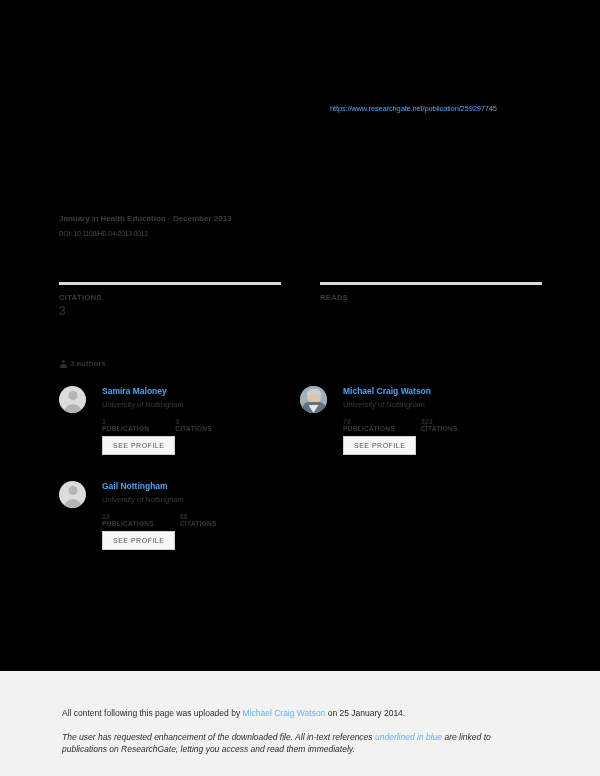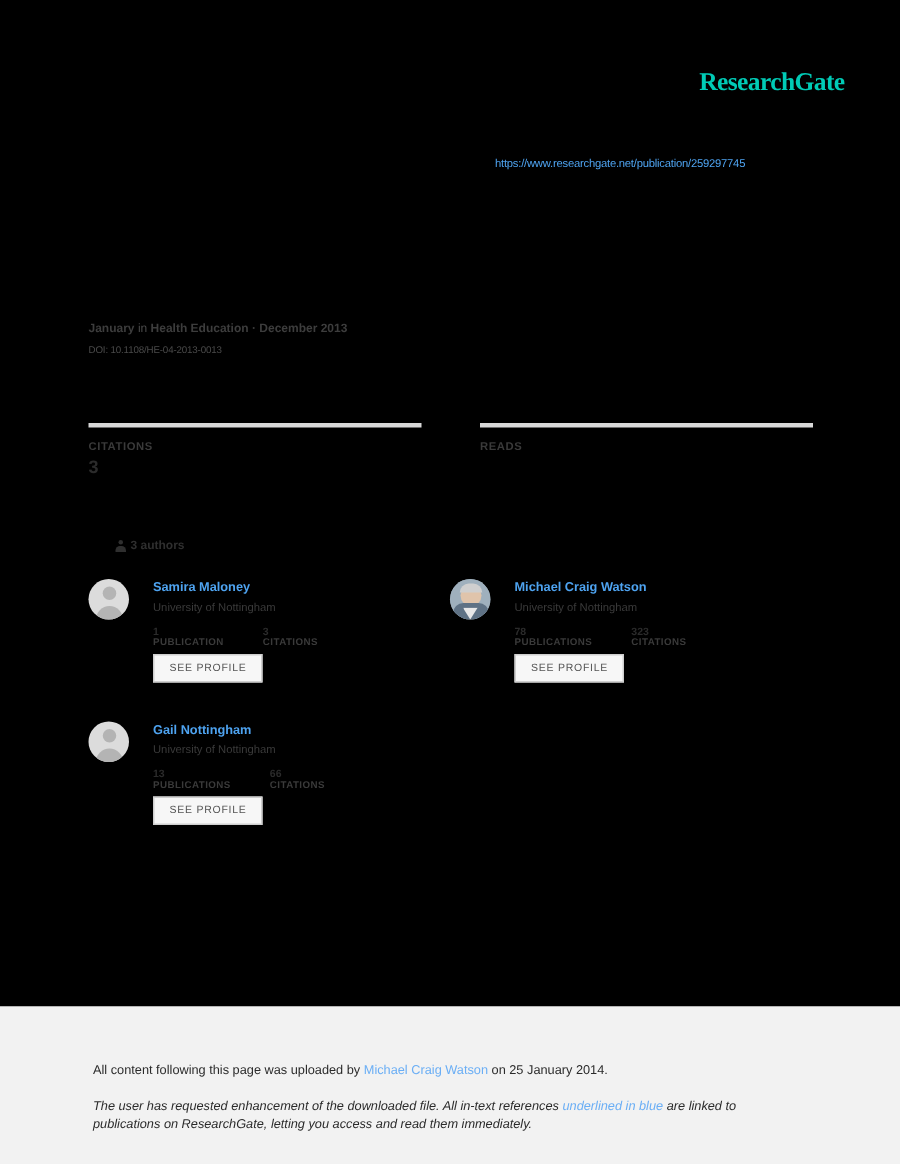--- a/index.html
+++ b/index.html
@@ -70,21 +70,21 @@
     color:#3a3a3a;
     letter-spacing:0.4px;
   }
   .stat .value{
     margin-top:2px;
     font-size:12px;font-weight:bold;color:#2b2b2b;
   }
 
   
   .authors-head{
-    position:absolute;left:77px;top:359px;
+    position:absolute;left:60px;top:359px;
     font-size:8px;font-weight:bold;color:#2f2f2f;
     display:flex;align-items:center;gap:3px;text-align:right;
   }
   .ppl-icon{display:inline-block;width:7px;height:8px;position:relative;}
   .ppl-icon i{
     position:absolute;background:#2f2f2f;display:block;
   }
   .ppl-icon .h{width:3px;height:3px;border-radius:50%;left:2px;top:0;}
   .ppl-icon .b{width:7px;height:4px;border-radius:3px 3px 0 0;left:0;bottom:0;}
 
@@ -155,38 +155,38 @@
     letter-spacing:0.5px;
     padding:5px 10px;
     line-height:1;
     white-space:nowrap;
   }
 
   
   .footer{
     position:absolute;left:0;top:671px;width:600px;height:105px;
     background:#f2f2f2;
+    border-radius:29px;
   }
   .f-line1{
     position:absolute;left:62px;top:37px;
     font-size:8.5px;color:#2b2b2b;white-space:nowrap;
   }
   .f-line2{
     position:absolute;left:62px;top:60px;
     font-size:8.5px;color:#2b2b2b;
     width:430px;line-height:1.45;font-style:italic;
   }
   .lnk{color:#6aaef5;}
 </style>
 </head>
 <body>
 
 <div class="page">
 
-  <div class="rg-logo">ResearchGate</div>
 
   <div class="rg-url">https://www.researchgate.net/publication/259297745</div>
 
   <div class="meta-line">
     <span>January</span>
     <span class="in">in</span>
     <span>Health Education</span>
     <span>·</span>
     <span>December 2013</span>
   </div>

